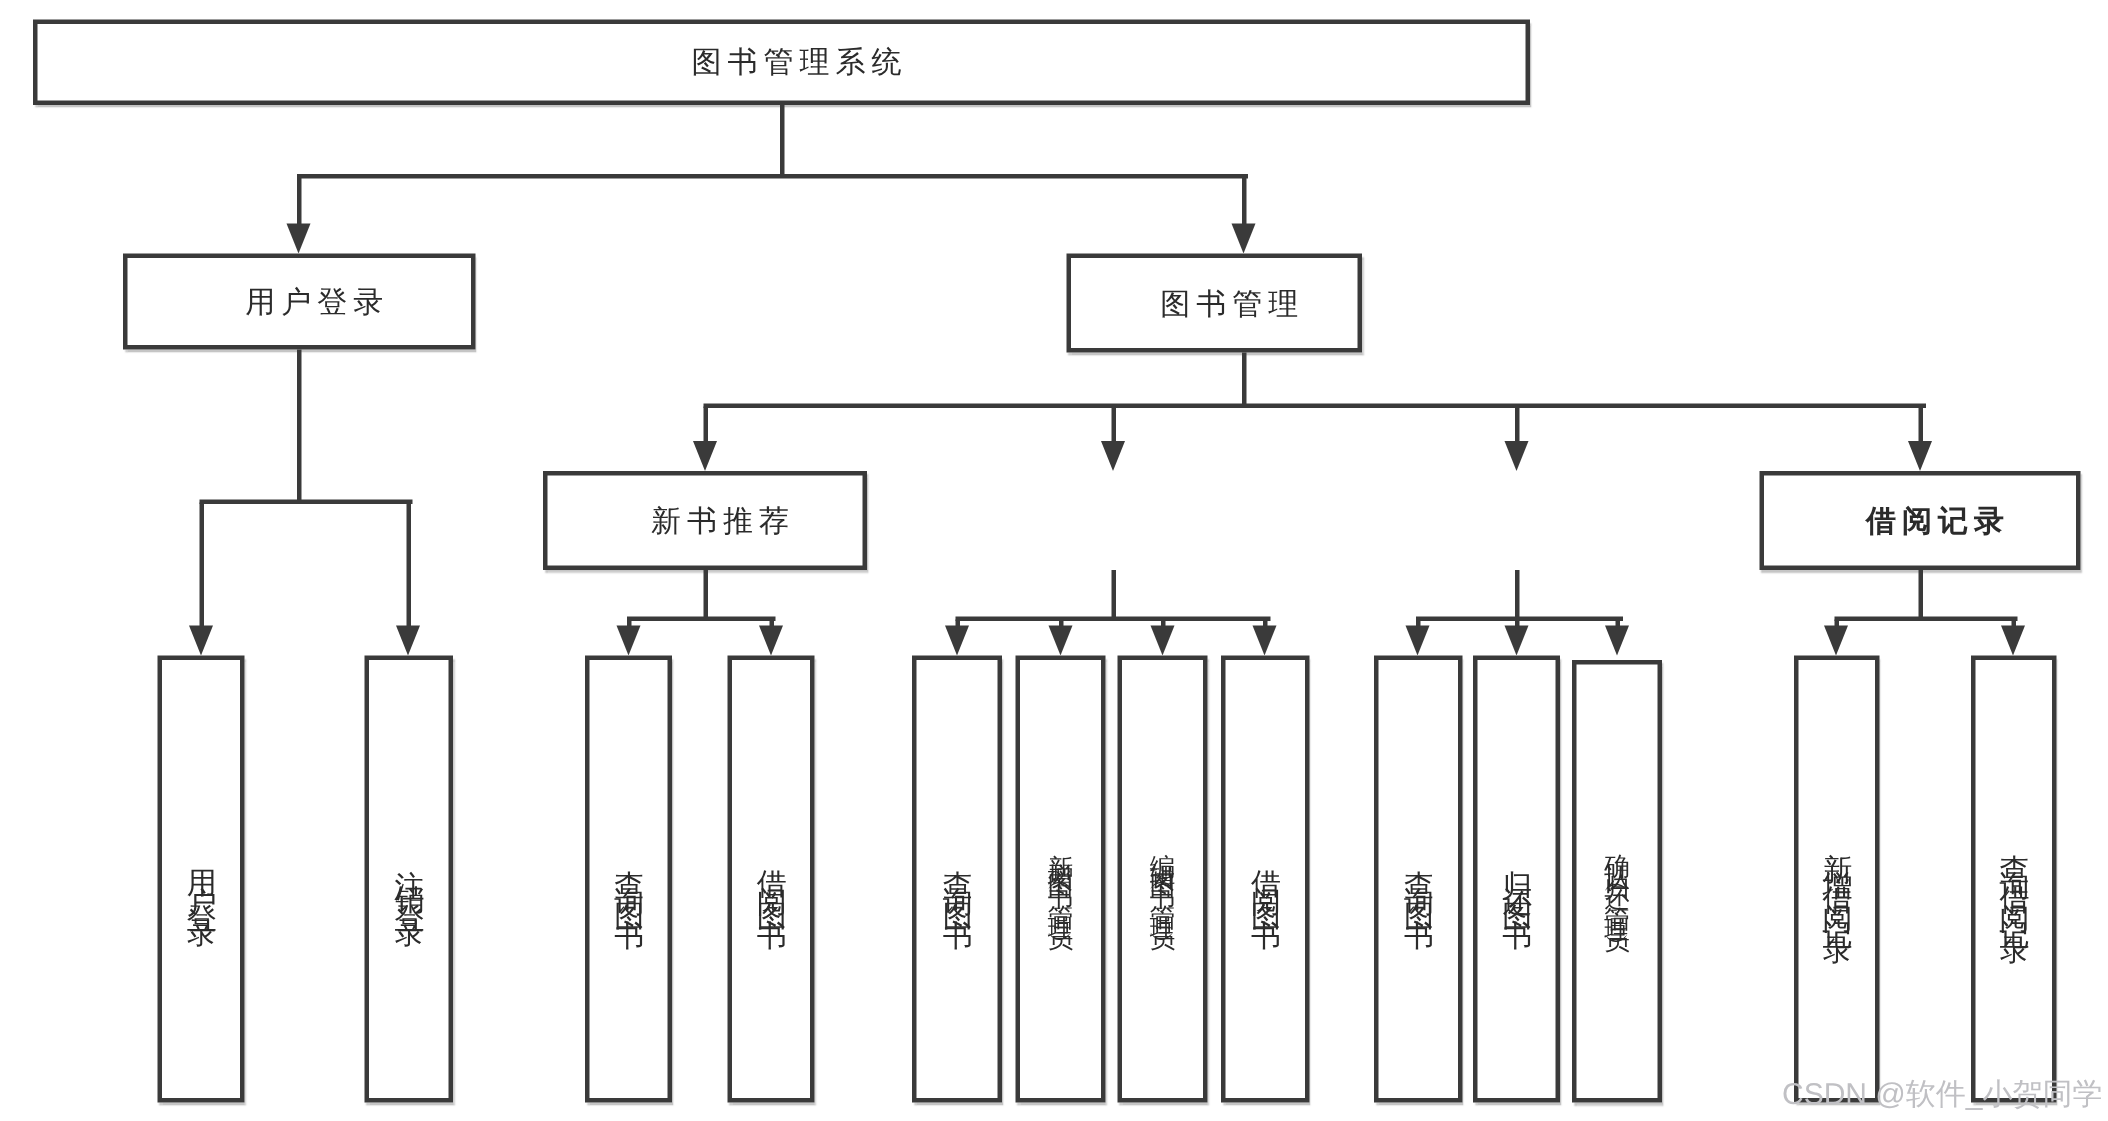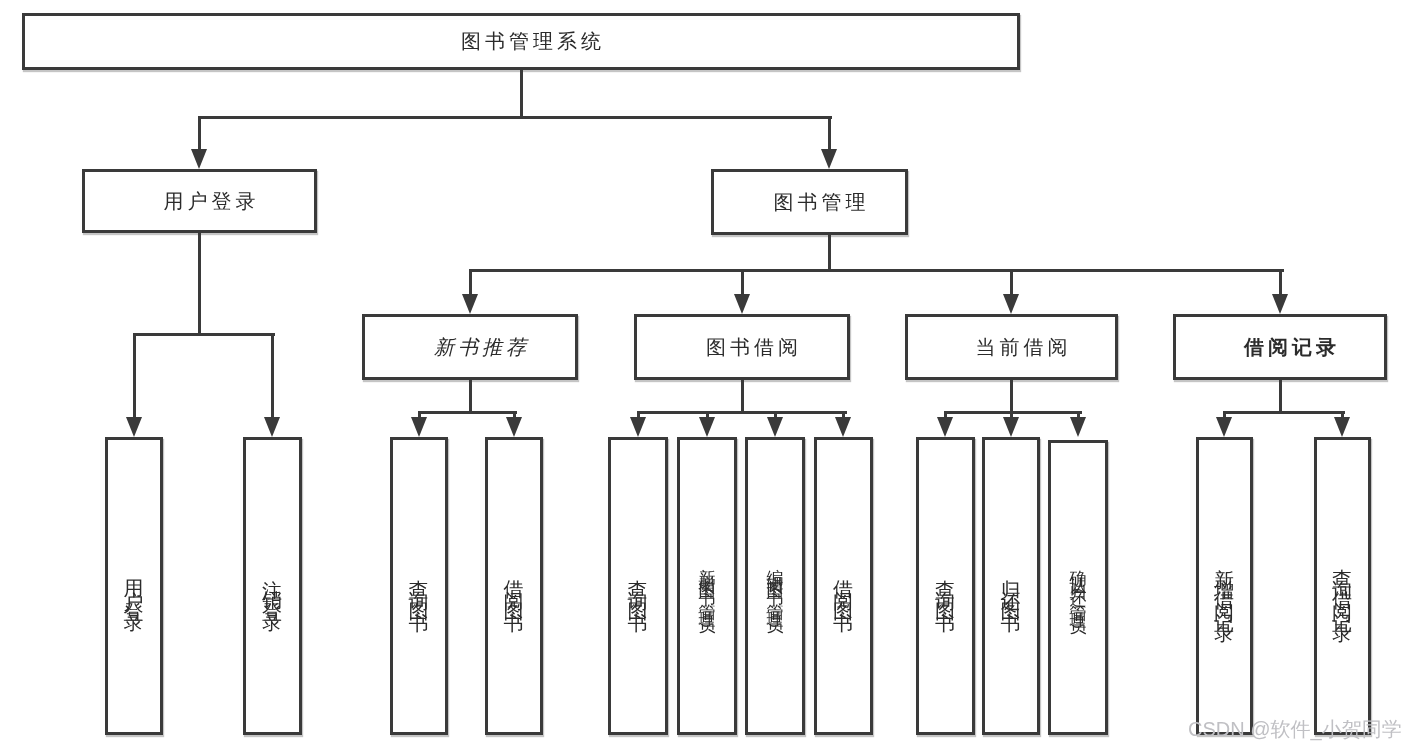--- a/index.html
+++ b/index.html
@@ -111,23 +111,21 @@
   <div class="arrow" style="left:126px; top:335px; height:102px;"></div>
   <div class="arrow" style="left:264px; top:335px; height:102px;"></div>
 
   <div class="v" style="left:827.5px; top:235px; height:37px;"></div>
   <div class="h" style="left:468.5px; top:269px; width:815px;"></div>
   <div class="arrow" style="left:462px; top:271px; height:43px;"></div>
   <div class="arrow" style="left:734px; top:271px; height:43px;"></div>
   <div class="arrow" style="left:1003px; top:271px; height:43px;"></div>
   <div class="arrow" style="left:1272px; top:271px; height:43px;"></div>
 
-  <div class="node" style="left:362px; top:314px; width:216px; height:66px;font-style:italic;">新书推荐</div>
-  <div class="node" style="left:634px; top:314px; width:216px; height:66px;">图书借阅</div>
-  <div class="node" style="left:905px; top:314px; width:213px; height:66px;">当前借阅</div>
+  <div class="node" style="left:362px; top:314px; width:216px; height:66px;">新书推荐</div>
   <div class="node" style="left:1173px; top:314px; width:214px; height:66px;font-weight:bold;">借阅记录</div>
 
   <div class="v" style="left:468.5px; top:380px; height:34px;"></div>
   <div class="h" style="left:417.5px; top:411px; width:99px;"></div>
   <div class="arrow" style="left:411px; top:413px; height:24px;"></div>
   <div class="arrow" style="left:506px; top:413px; height:24px;"></div>
 
   <div class="v" style="left:740.5px; top:380px; height:34px;"></div>
   <div class="h" style="left:636.5px; top:411px; width:210px;"></div>
   <div class="arrow" style="left:630px; top:413px; height:24px;"></div>

